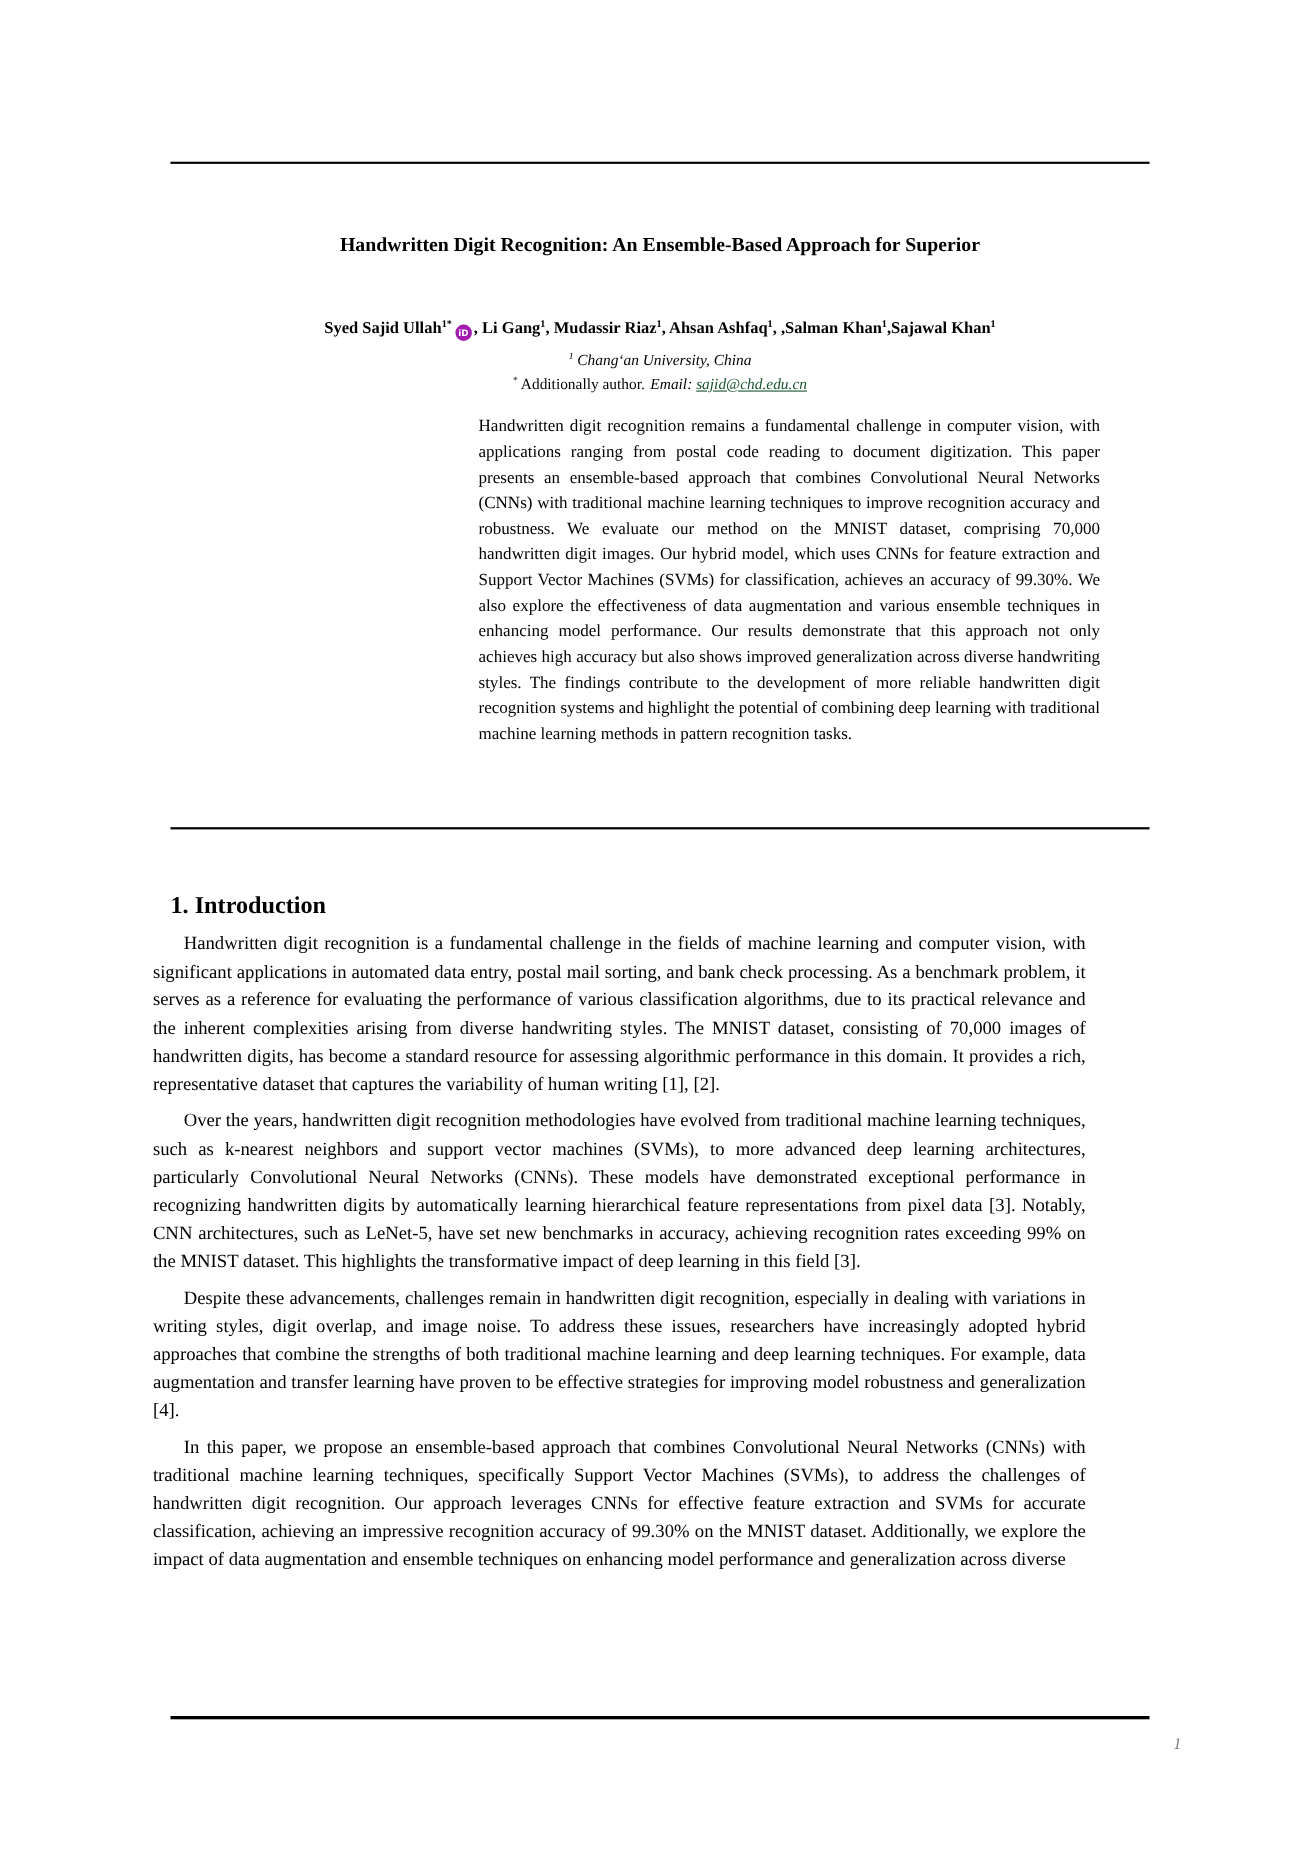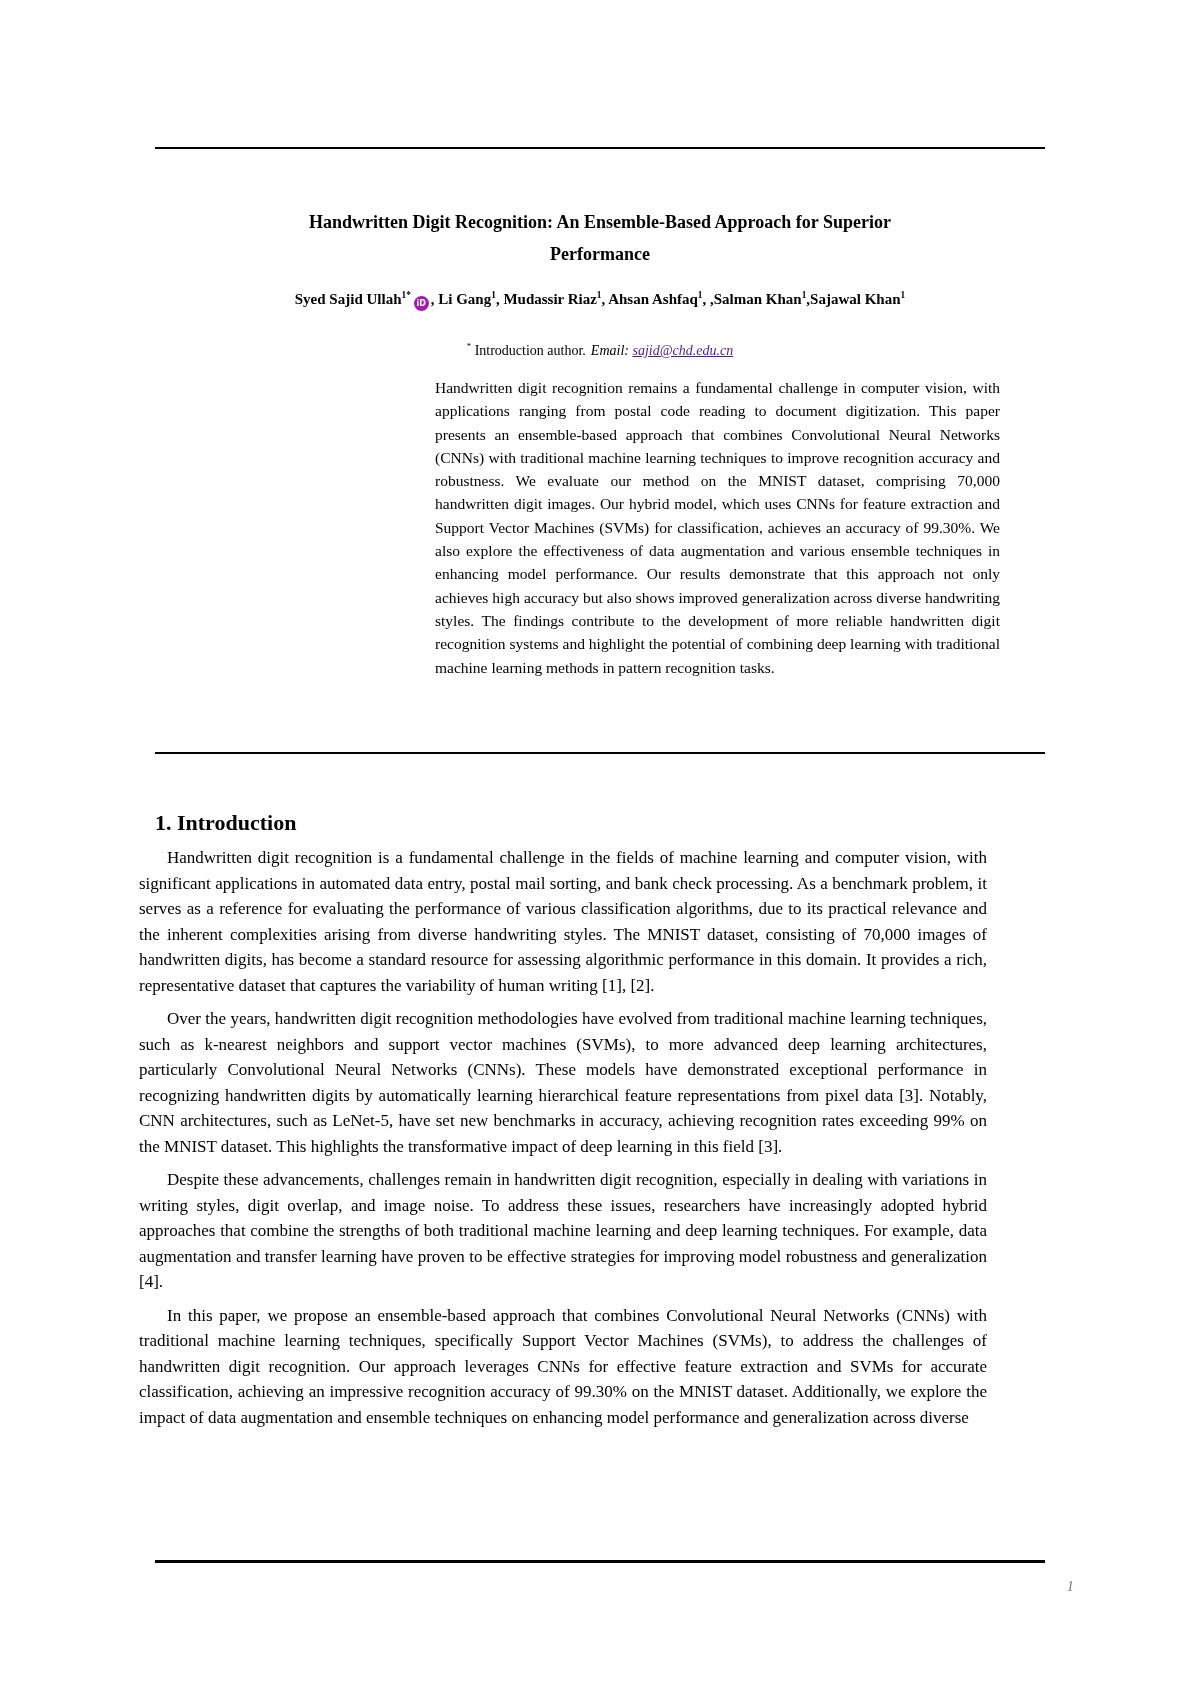--- a/index.html
+++ b/index.html
@@ -34,21 +34,21 @@
   }
   .affiliation {
     position: absolute; left: 155px; top: 320px; width: 890px;
     text-align: center; font-style: italic; font-size: 14px; line-height: 18px;
   }
   .corresponding {
     position: absolute; left: 155px; top: 342px; width: 890px;
     text-align: center; font-size: 14px; line-height: 18px;
   }
   .corresponding .email-label { font-style: italic; margin-left: 5px; }
-  .corresponding a.email-link { font-style: italic; color: #4c1d95; text-decoration: underline; }
+  .corresponding a.email-link { font-style: italic; color: #14532d; text-decoration: underline; }
 
   .keywords {
     position: absolute; left: 155px; top: 376px; width: 292px;
   }
   .keywords-heading {
     font-weight: bold; font-size: 16px; letter-spacing: 0.5px; padding-left: 8px;
     margin: 0 0 8px 0;
   }
   .keywords-rule { width: 292px; height: 2px; background: #000000; margin-bottom: 11px; }
   .keyword-item { font-size: 14.5px; line-height: 24.5px; padding-left: 8px; }
@@ -75,30 +75,32 @@
 </style>
 </head>
 <body>
 
 <div class="page">
 
   <div class="rule rule-top"></div>
 
   <div class="title">
     <div>Handwritten Digit Recognition: An Ensemble-Based Approach for Superior</div>
-    <div>Performance</div>
   </div>
 
   <div class="author-line">
     <span>Syed Sajid Ullah</span><sup>1*</sup><span class="orcid">iD</span><span>, Li Gang</span><sup>1</sup><span>, Mudassir Riaz</span><sup>1</sup><span>, Ahsan Ashfaq</span><sup>1</sup><span>, ,Salman Khan</span><sup>1</sup><span>,Sajawal Khan</span><sup>1</sup>
   </div>
 
+  <div class="affiliation">
+    <sup>1</sup><span> Chang‘an University, China</span>
+  </div>
 
   <div class="corresponding">
-    <sup>*</sup><span> Introduction author.</span><span class="email-label">Email: </span><a class="email-link" href="#">sajid@chd.edu.cn</a>
+    <sup>*</sup><span> Additionally author.</span><span class="email-label">Email: </span><a class="email-link" href="#">sajid@chd.edu.cn</a>
   </div>
 
 
   <div class="abstract">Handwritten digit recognition remains a fundamental challenge in computer vision, with applications ranging from postal code reading to document digitization. This paper presents an ensemble-based approach that combines Convolutional Neural Networks (CNNs) with traditional machine learning techniques to improve recognition accuracy and robustness. We evaluate our method on the MNIST dataset, comprising 70,000 handwritten digit images. Our hybrid model, which uses CNNs for feature extraction and Support Vector Machines (SVMs) for classification, achieves an accuracy of 99.30%. We also explore the effectiveness of data augmentation and various ensemble techniques in enhancing model performance. Our results demonstrate that this approach not only achieves high accuracy but also shows improved generalization across diverse handwriting styles. The findings contribute to the development of more reliable handwritten digit recognition systems and highlight the potential of combining deep learning with traditional machine learning methods in pattern recognition tasks.</div>
 
   <div class="rule rule-mid"></div>
 
   <div class="intro-heading">1. Introduction</div>
 
   <div class="intro-body">

